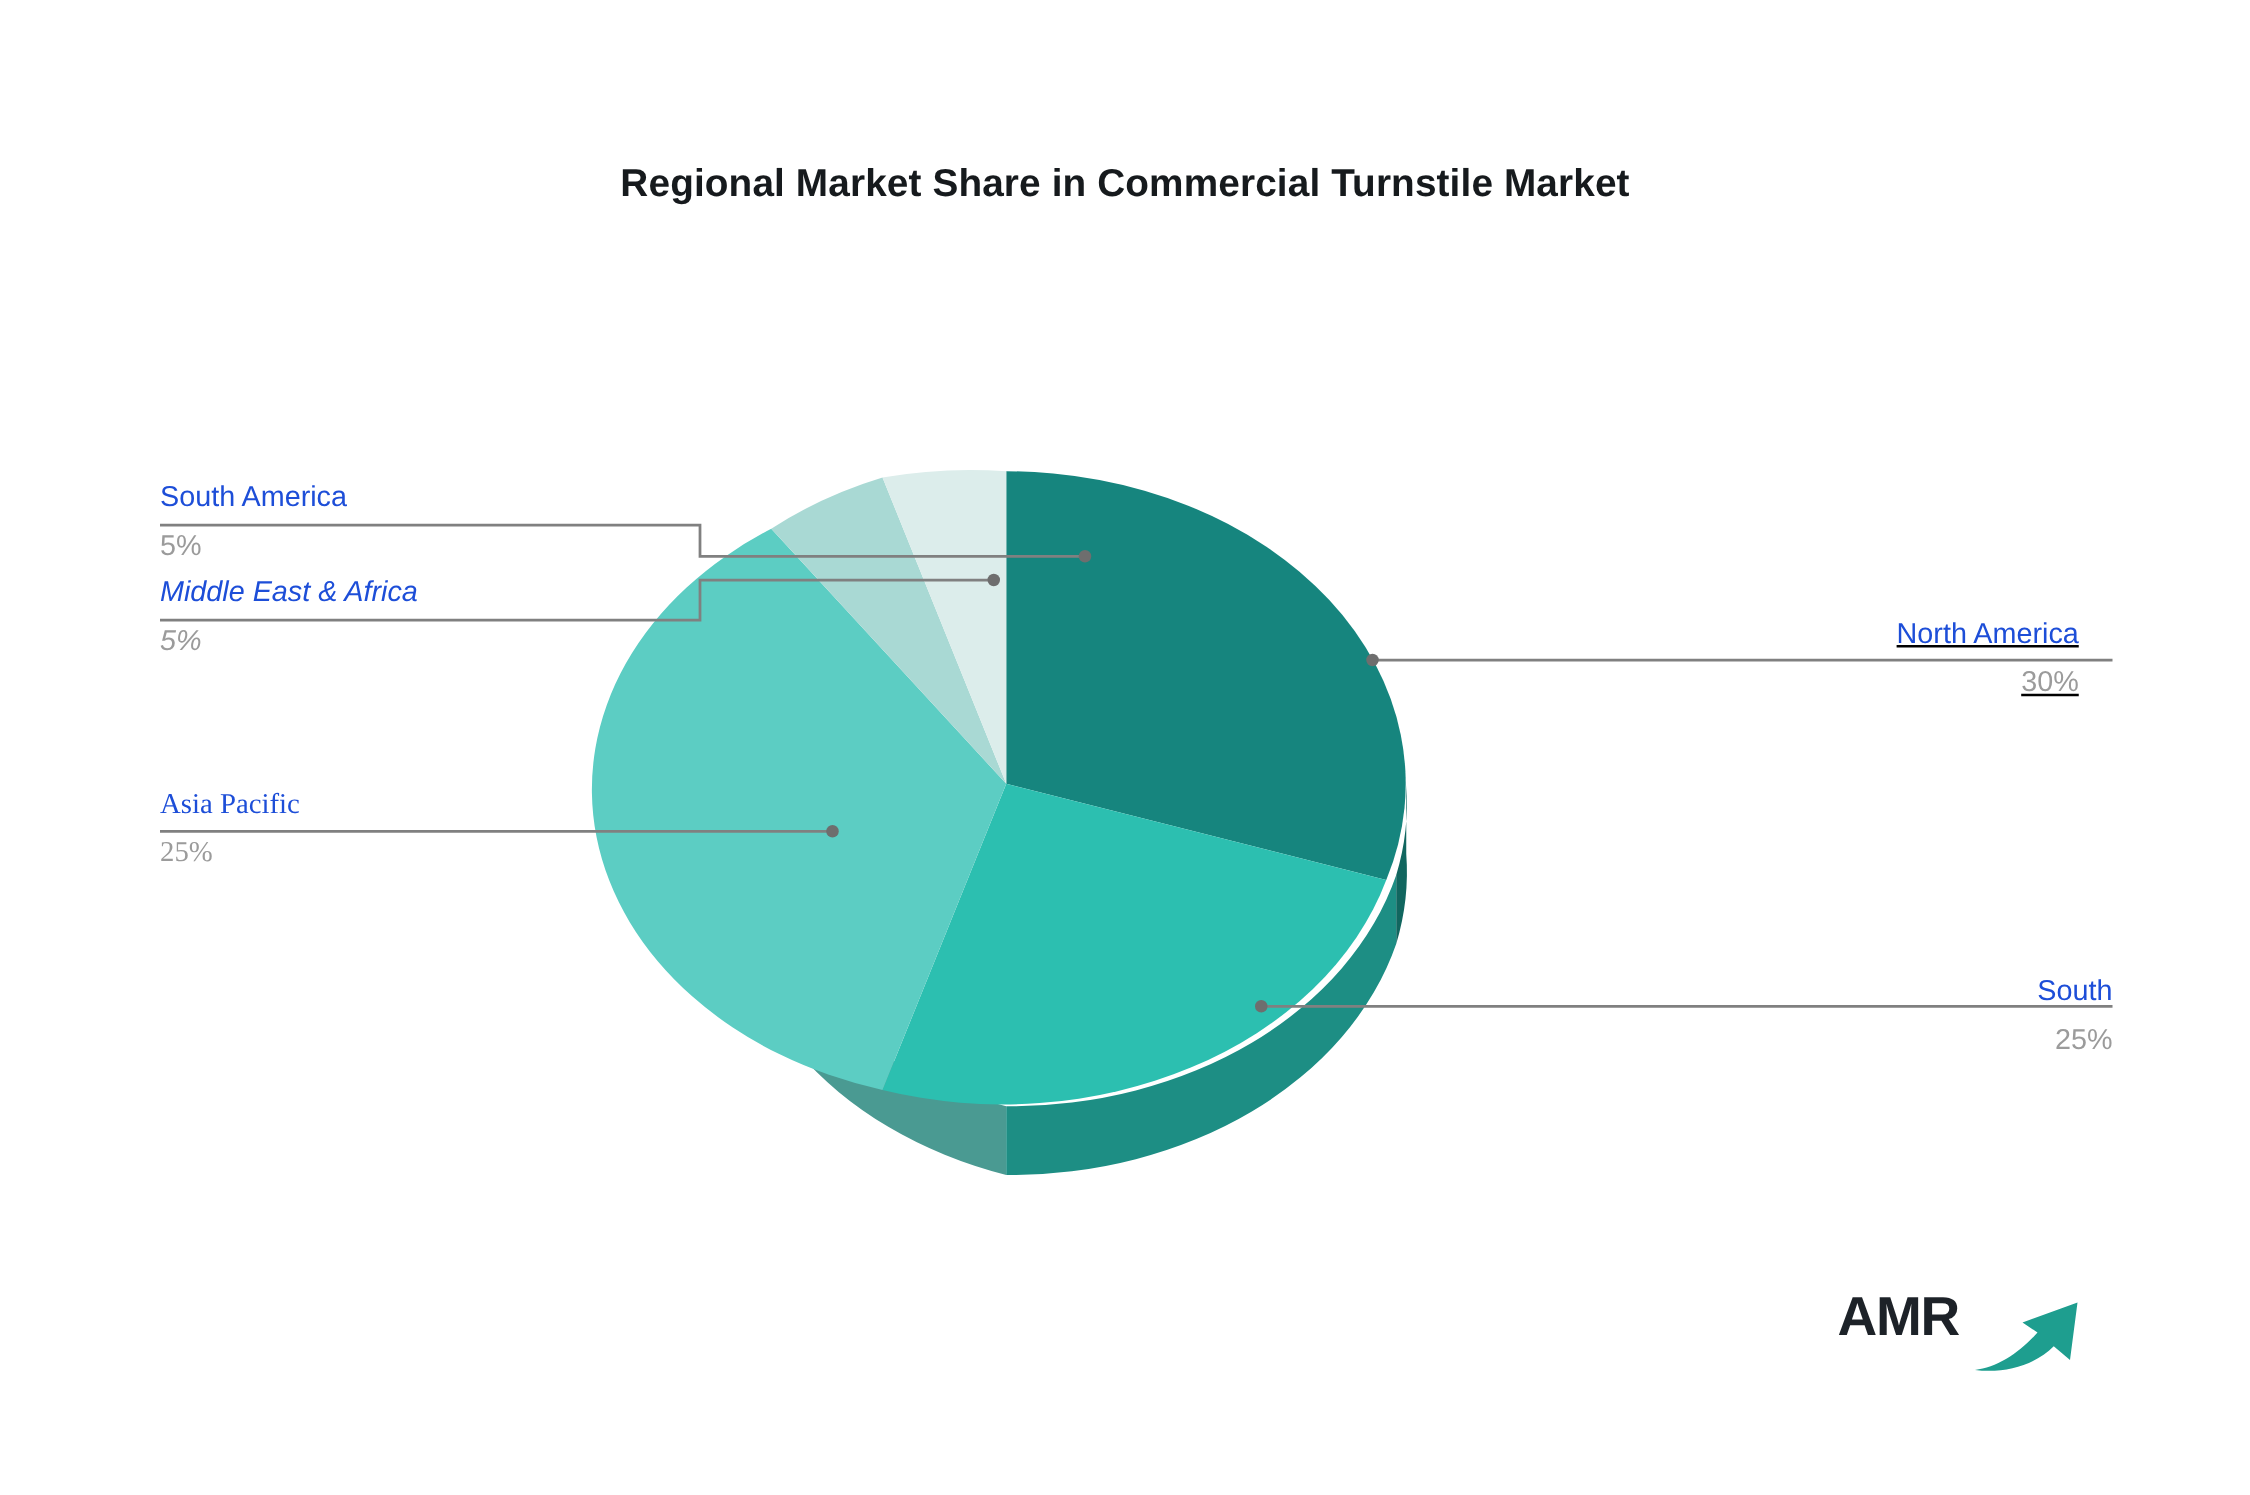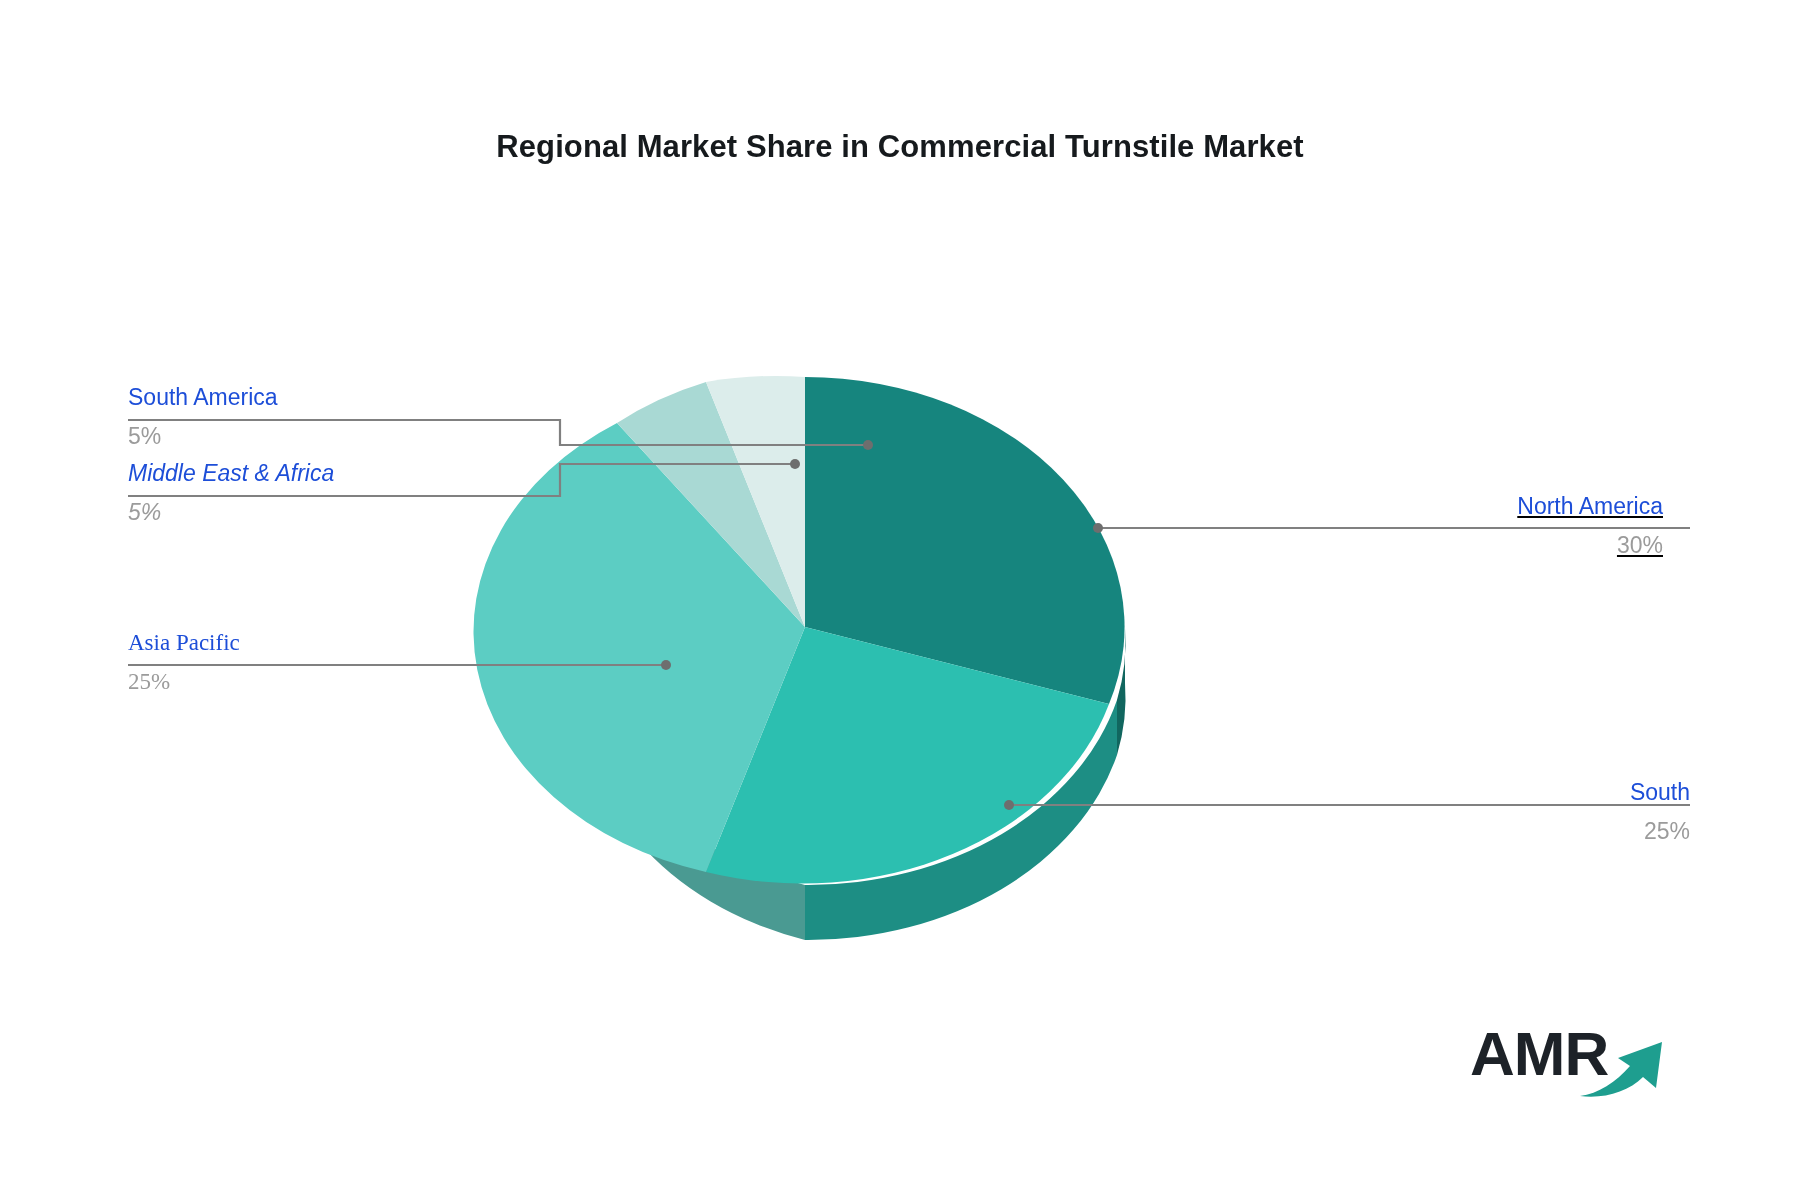--- a/index.html
+++ b/index.html
@@ -74,21 +74,21 @@
     position: absolute;
     left: 1470px;
     top: 1018px;
     width: 200px;
     height: 84px;
   }
   .amr-logo .amr-text {
     position: absolute;
     left: 0;
     top: 2px;
-    font-size: 62px;
+    font-size: 44px;
     font-weight: bold;
     color: #1d2228;
     letter-spacing: -1px;
     line-height: 68px;
   }
   .amr-logo svg {
     position: absolute;
     left: 108px;
     top: 18px;
   }

